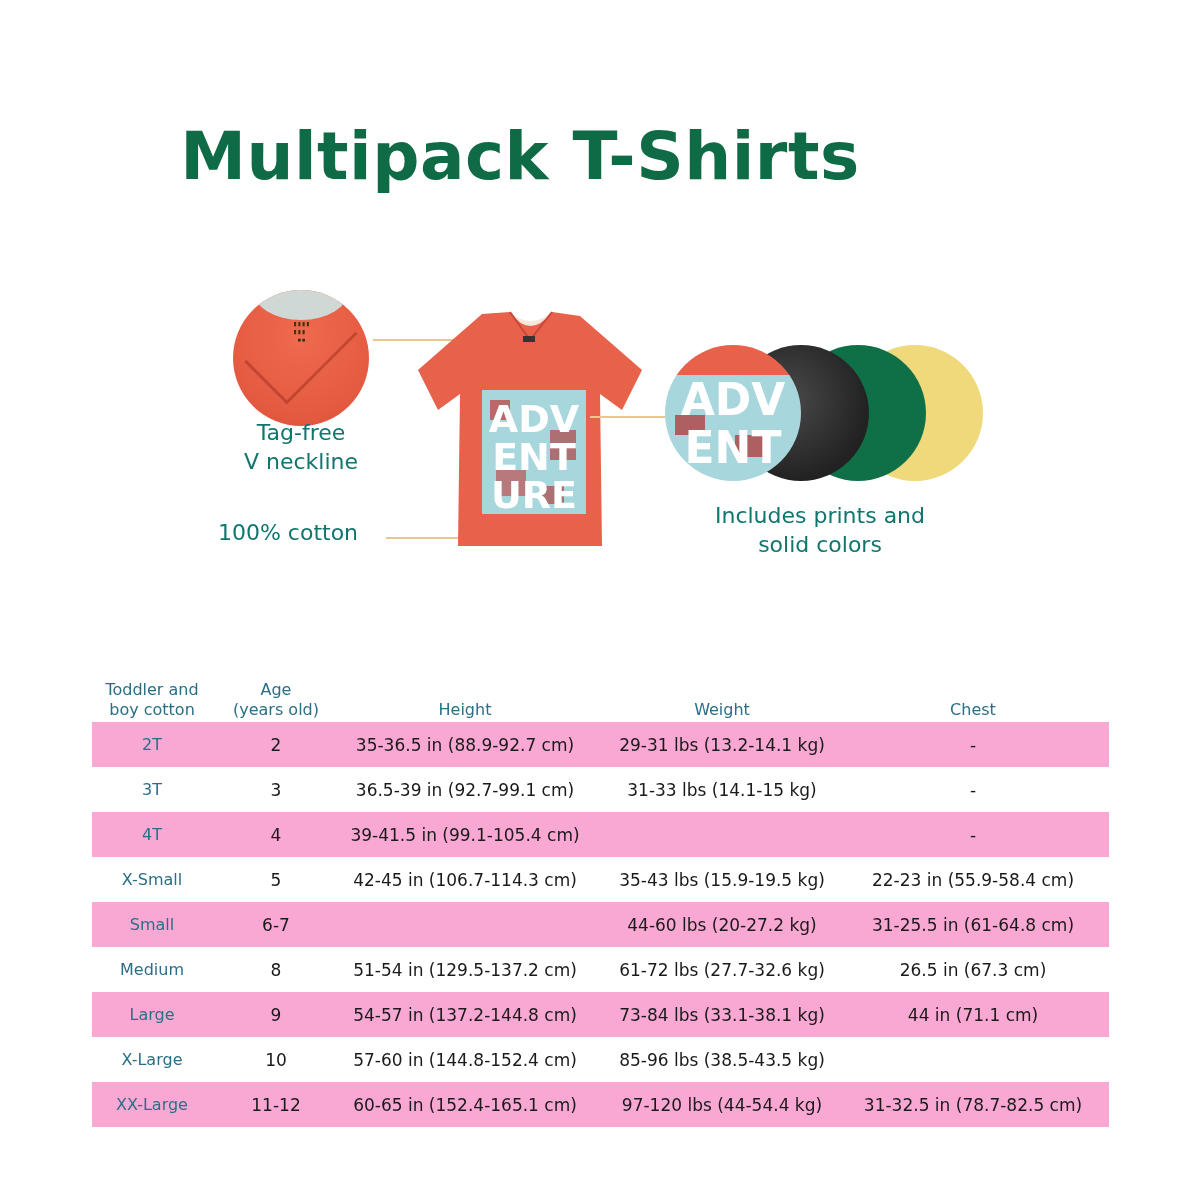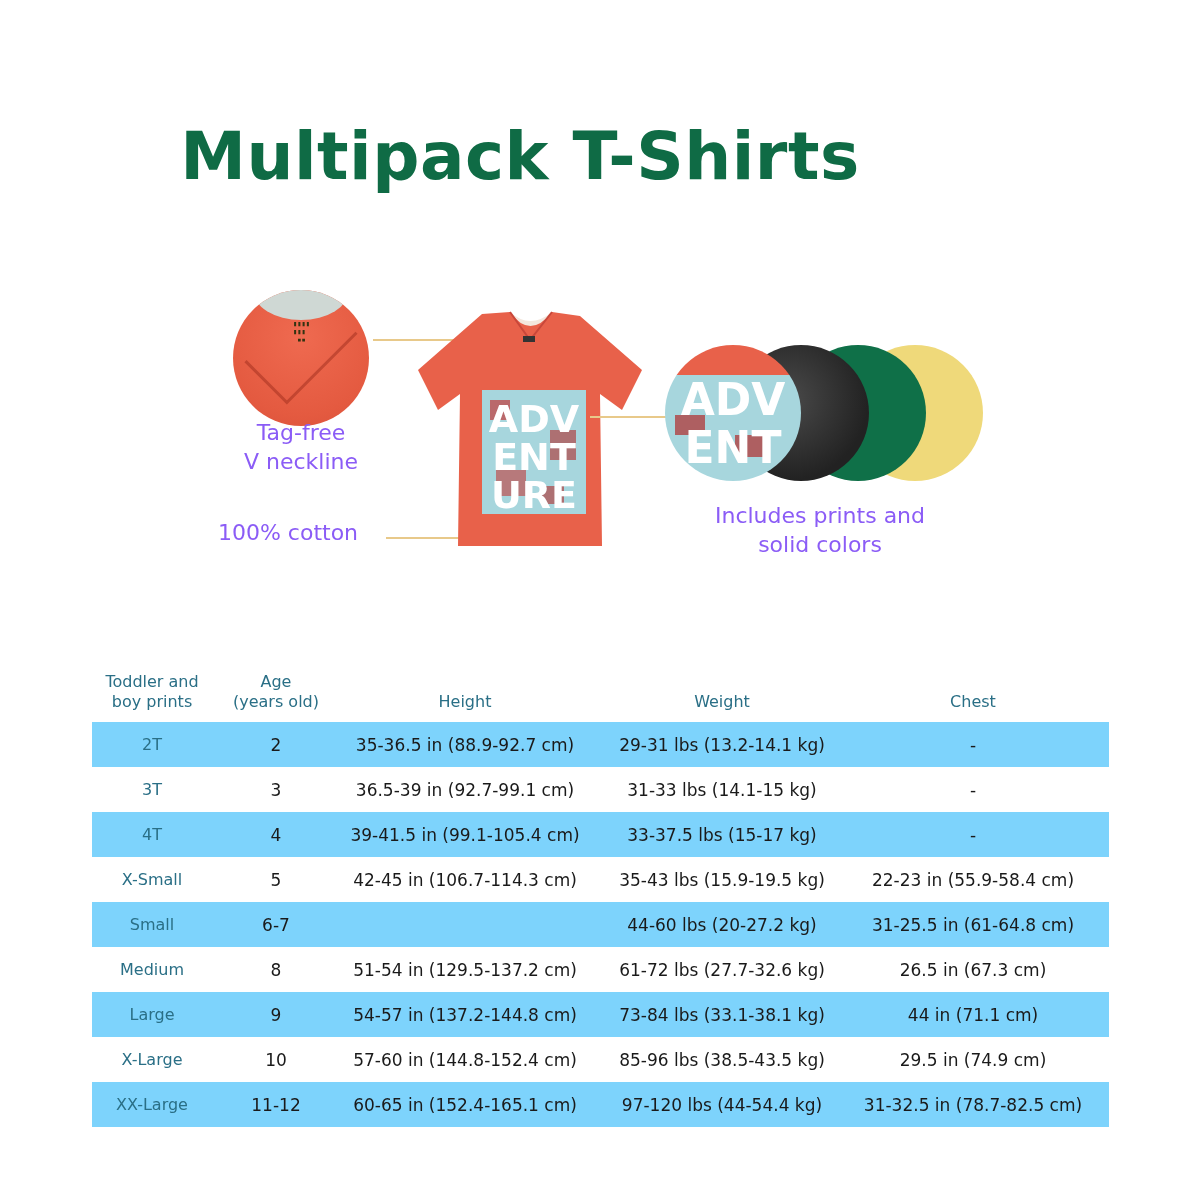--- a/index.html
+++ b/index.html
@@ -17,38 +17,38 @@
     background: radial-gradient(circle at 50% 35%, #ef6a50 0%, #e45a40 70%, #d9503a 100%);
     overflow: hidden;
   }
   .neck-circle .rib { position: absolute; left: 20px; top: -30px; width: 96px; height: 60px; border-radius: 50%; background: #cfd8d4; }
   .neck-circle .v1 { position: absolute; left: 18px; top: 28px; width: 100px; height: 60px;
     border-left: 3px solid rgba(150,40,25,0.45); border-bottom: 3px solid rgba(150,40,25,0.45);
     transform: rotate(-45deg); transform-origin: center; }
   .neck-circle .print { position: absolute; left: 60px; top: 30px; font-size: 7px; line-height: 8px; color: #331; font-weight: bold; font-family: "DejaVu Sans Mono", monospace; }
 
   .feature-label {
-    position: absolute; font-size: 22px; color: #8b5cf6; text-align: center; line-height: 29px;
+    position: absolute; font-size: 22px; color: #0f766e; text-align: center; line-height: 29px;
   }
   .leader { position: absolute; height: 2px; background: #e8c98a; }
 
   .shirt { position: absolute; left: 410px; top: 310px; width: 240px; height: 240px; }
 
   .swatches { position: absolute; left: 665px; top: 345px; width: 320px; height: 140px; }
   .swatch { position: absolute; top: 0; width: 136px; height: 136px; border-radius: 50%; }
 
   
   .size-table { position: absolute; left: 92px; top: 676px; width: 1017px; }
   .thead { position: relative; height: 46px; }
   .th {
     position: absolute; top: 0; height: 46px; display: flex; align-items: flex-end; justify-content: center;
-    text-align: center; font-size: 16px; line-height: 20px; color: #2a6f86; padding-bottom: 10px;
+    text-align: center; font-size: 16px; line-height: 20px; color: #2a6f86; padding-bottom: 2px;
   }
   .row { position: relative; height: 45px; display: flex; align-items: center; }
-  .row.shaded { background: #7dd3fc; }
+  .row.shaded { background: #f9a8d4; }
   .cell { position: absolute; top: 0; height: 45px; display: flex; align-items: center; justify-content: center;
           font-size: 17px; color: #1a1a1a; white-space: nowrap; }
   .cell.size { color: #2a6f86; font-size: 16px; }
   .c0 { left: 0; width: 120px; }
   .c1 { left: 130px; width: 108px; justify-content: center; }
   .c2 { left: 238px; width: 270px; }
   .c3 { left: 505px; width: 250px; }
   .c4 { left: 755px; width: 252px; }
 </style>
 </head>
@@ -103,21 +103,21 @@
 <div class="feature-label" style="left:690px; top:501px; width:260px;">
   <div>Includes prints and</div>
   <div>solid colors</div>
 </div>
 
 <div class="size-table">
   <div class="thead">
     <div class="th c0">
       <div>
           <div>Toddler and</div>
-          <div>boy prints</div>
+          <div>boy cotton</div>
         </div>
     </div>
     <div class="th c1">
       <div>
           <div>Age</div>
           <div>(years old)</div>
         </div>
     </div>
     <div class="th c2">Height</div>
     <div class="th c3">Weight</div>
@@ -135,21 +135,20 @@
     <div class="cell size c0">3T</div>
     <div class="cell c1">3</div>
     <div class="cell c2">36.5-39 in (92.7-99.1 cm)</div>
     <div class="cell c3">31-33 lbs (14.1-15 kg)</div>
     <div class="cell c4">-</div>
   </div>
   <div class="row shaded">
     <div class="cell size c0">4T</div>
     <div class="cell c1">4</div>
     <div class="cell c2">39-41.5 in (99.1-105.4 cm)</div>
-    <div class="cell c3">33-37.5 lbs (15-17 kg)</div>
     <div class="cell c4">-</div>
   </div>
   <div class="row">
     <div class="cell size c0">X-Small</div>
     <div class="cell c1">5</div>
     <div class="cell c2">42-45 in (106.7-114.3 cm)</div>
     <div class="cell c3">35-43 lbs (15.9-19.5 kg)</div>
     <div class="cell c4">22-23 in (55.9-58.4 cm)</div>
   </div>
   <div class="row shaded">
@@ -170,21 +169,20 @@
     <div class="cell c1">9</div>
     <div class="cell c2">54-57 in (137.2-144.8 cm)</div>
     <div class="cell c3">73-84 lbs (33.1-38.1 kg)</div>
     <div class="cell c4">44 in (71.1 cm)</div>
   </div>
   <div class="row">
     <div class="cell size c0">X-Large</div>
     <div class="cell c1">10</div>
     <div class="cell c2">57-60 in (144.8-152.4 cm)</div>
     <div class="cell c3">85-96 lbs (38.5-43.5 kg)</div>
-    <div class="cell c4">29.5 in (74.9 cm)</div>
   </div>
   <div class="row shaded">
     <div class="cell size c0">XX-Large</div>
     <div class="cell c1">11-12</div>
     <div class="cell c2">60-65 in (152.4-165.1 cm)</div>
     <div class="cell c3">97-120 lbs (44-54.4 kg)</div>
     <div class="cell c4">31-32.5 in (78.7-82.5 cm)</div>
   </div>
 </div>
 

